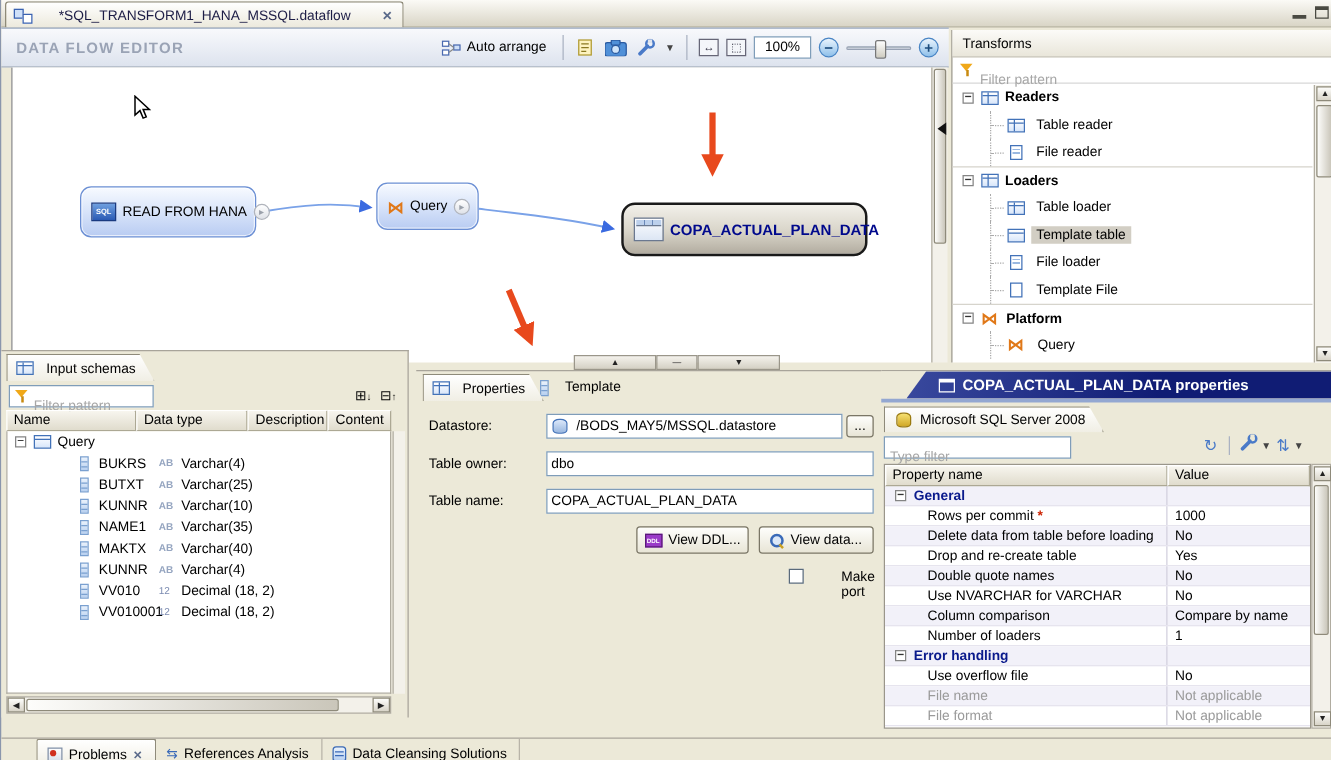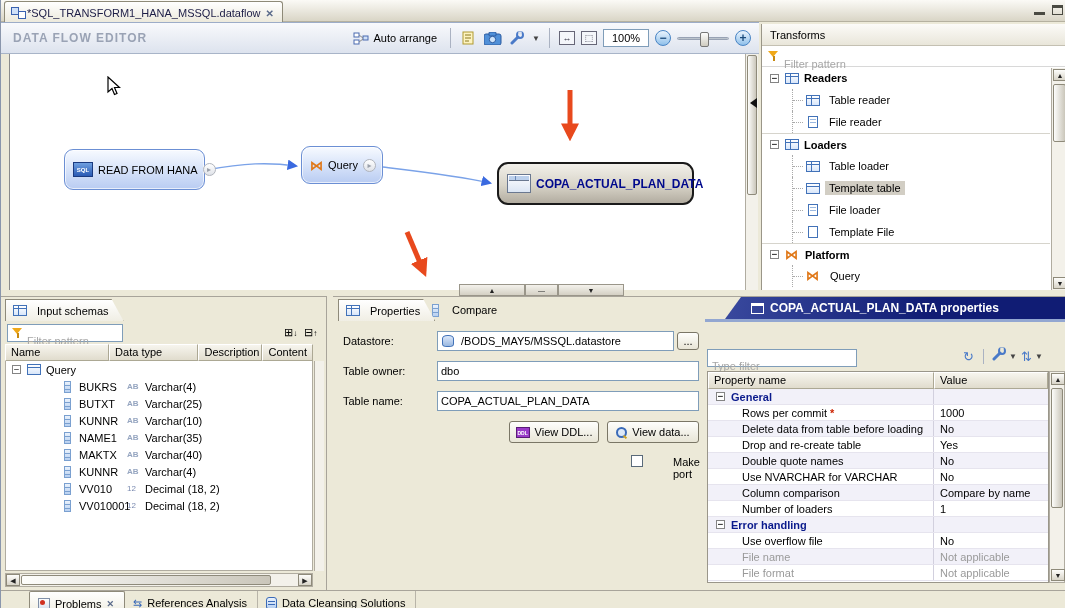--- a/index.html
+++ b/index.html
@@ -3,21 +3,21 @@
 <meta charset="utf-8">
 <style>
   * { margin:0; padding:0; box-sizing:border-box; }
   html,body { background:#fff; }
   body { font-family:"Liberation Sans", sans-serif; font-size:11px; color:#000; }
   #app { position:relative; width:1065px; height:608px; background:#ece9d8; overflow:hidden; border-left:1px solid #8a96ac; }
   .abs { position:absolute; }
 
   
   .tabbar { left:0; top:0; width:1065px; height:22px; background:linear-gradient(#fbfaf6,#d9d5c6); border-bottom:1px solid #b5b1a0; }
-  .edtab { position:absolute; left:3px; top:1px; height:21px; padding:2px 8px 0 6px; display:flex; align-items:center; gap:1px;
+  .edtab { position:absolute; left:3px; top:1px; height:21px; padding:2px 8px 0 6px; display:flex; align-items:center; gap:21px;
            background:linear-gradient(#ffffff,#ece9dc); border:1px solid #8e8a78; border-bottom:none; border-radius:3px 3px 0 0; }
   .edtab-title { color:#1d1d46; }
   .edtab-close { color:#5a6a8a; font-size:10px; font-weight:bold; padding-left:4px; cursor:default; }
   .df-icon { width:15px; height:12px; position:relative; }
   .df-icon::before { content:""; position:absolute; left:0; top:0; width:6px; height:6px; border:1px solid #3a62b0; background:#cfe0f8; }
   .df-icon::after  { content:""; position:absolute; right:0; bottom:0; width:6px; height:6px; border:1px solid #3a62b0; background:#fff; }
   .winbtn { position:absolute; top:5px; width:11px; height:10px; }
   .minimize-glyph { border-bottom:3px solid #4a4a42; }
   .maximize-glyph { border:1px solid #4a4a42; border-top:3px solid #4a4a42; }
 
@@ -85,21 +85,21 @@
 
   
   .ptab { position:absolute; display:flex; align-items:center; gap:5px; height:22px; padding:0 14px 0 7px; background:linear-gradient(#ffffff,#f0eee4); border:1px solid #8e8a7a; border-bottom:none; clip-path:polygon(0 0, calc(100% - 12px) 0, 100% 100%, 0 100%); }
   .ptab.flat { background:none; border:none; clip-path:none; }
   .inset { background:#fff; border:1px solid #7f9db9; display:flex; align-items:center; }
   .inset input { border:none; outline:none; width:100%; font:11px "Liberation Sans",sans-serif; padding:0 3px; background:transparent; }
   .hcell { background:linear-gradient(#f7f5ee,#e0dccd); border-top:1px solid #fff; border-left:1px solid #fff; border-right:1px solid #aca894; border-bottom:1px solid #aca894; padding:1px 5px; }
   .xpbtn { background:linear-gradient(#fefefc,#e8e5d6); border:1px solid #7a7666; border-radius:3px; display:flex; align-items:center; justify-content:center; gap:5px; }
 
   
-  .ispanel { left:0; top:296px; width:326px; height:294px; background:#ece9d8; border-top:1px solid #a8a49a; border-right:1px solid #a8a49a; }
+  .ispanel { left:0; top:280px; width:326px; height:294px; background:#ece9d8; border-top:1px solid #a8a49a; border-right:1px solid #a8a49a; }
   .srow { height:17px; display:flex; align-items:center; }
   .srow.root { padding-left:6px; }
   .srow.field { padding-left:58px; }
   .sname { width:48px; }
   .sname.rootname { width:auto; }
   .colic { width:7px; height:12px; border:1px solid #7aa0d0; background:linear-gradient(#eaf2fc,#b8d0f0); margin-right:8px; flex:none; position:relative; }
   .colic::before { content:""; position:absolute; left:0; right:0; top:3px; height:1px; background:#7aa0d0; box-shadow:0 4px 0 #7aa0d0; }
   .kind { width:18px; font-size:8px; color:#95a5c0; font-weight:bold; }
   .k12 { color:#7a8ab0; font-weight:normal; }
   .hscroll { position:absolute; height:14px; background:#f3f1ea; border:1px solid #b0aca0; display:flex; align-items:center; }
@@ -405,21 +405,21 @@
     <div class="abs vscroll" style="left:313px; top:64px; width:10px; height:210px;"></div>
   </div>
 
   <div class="abs mpanel">
     <div class="ptab" style="left:5px; top:2px; z-index:2;">
       <span class="tic table-loader-icon"></span>
       <span>Properties</span>
     </div>
     <div class="ptab flat" style="left:92px; top:2px;">
       <span class="colic" style="height:13px;"></span>
-      <span>Compare</span>
+      <span>Template</span>
     </div>
 
     <span class="flabel" style="top:38px;">Datastore:</span>
     <div class="inset" style="position:absolute; left:104px; top:34px; width:237px; height:20px; gap:2px; padding-left:2px;">
       <span class="cyl"></span>
       <input value="/BODS_MAY5/MSSQL.datastore" style="">
     </div>
     <div class="xpbtn" style="position:absolute; left:344px; top:35px; width:22px; height:18px;">...</div>
 
     <span class="flabel" style="top:68px;">Table owner:</span>
@@ -447,20 +447,24 @@
 
   <div class="abs rpanel">
     <div class="blue-title">
       <div class="blue-title-inner">
         <span class="win-glyph"></span>
         <span>COPA_ACTUAL_PLAN_DATA properties</span>
       </div>
     </div>
     <div class="blue-underline"></div>
 
+    <div class="ptab" style="left:2px; top:28px; height:21px;">
+      <span class="cyl yellow"></span>
+      <span>Microsoft SQL Server 2008</span>
+    </div>
     <div class="inset" style="position:absolute; left:2px; top:52px; width:150px; height:18px; padding-left:4px;">
       <span class="placeholder">Type filter</span>
     </div>
     <span class="abs refresh-ico" style="left:258px; top:52px;">↻</span>
     <span class="abs" style="left:278px; top:52px; width:1px; height:15px; background:#aab2c2;"></span>
     <span class="abs" style="left:286px; top:50px;">
       <svg width="16" height="14">
           <circle cx="11" cy="4" r="3" fill="none" stroke="#4a7ac8" stroke-width="2"></circle>
           <rect x="9.3" y="0.5" width="3.4" height="3" fill="#ece9d8"></rect>
           <line x1="3" y1="12" x2="9" y2="6" stroke="#4a7ac8" stroke-width="3" stroke-linecap="round"></line>

